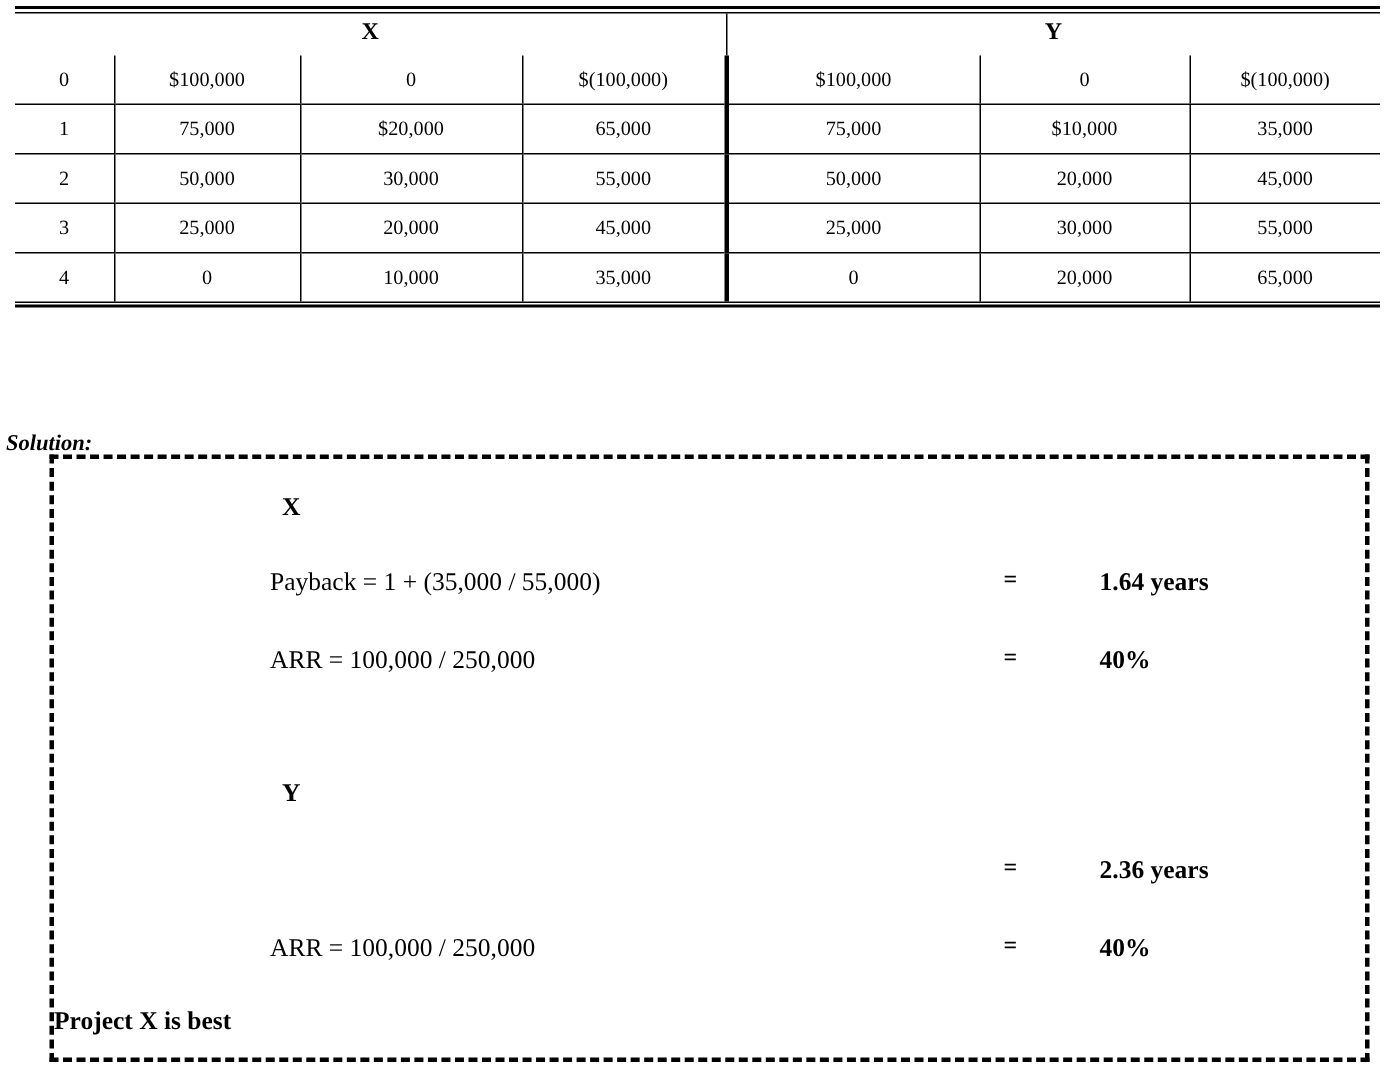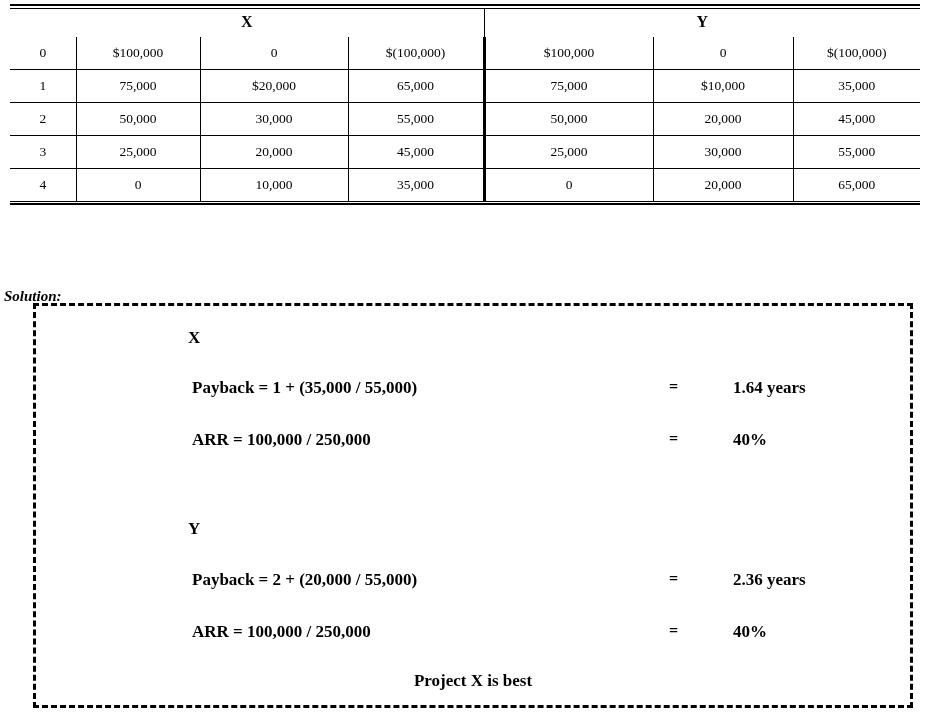--- a/index.html
+++ b/index.html
@@ -121,24 +121,23 @@
 
   .proj-title {
     position: absolute;
     left: 152px;
     font-weight: bold;
     font-size: 17px;
   }
 
   .formula {
     position: absolute;
-    left: 156px;
+    left: 144px;
     font-size: 17px;
     white-space: nowrap;
-    font-weight: bold;
   }
 
   .eq-sign {
     position: absolute;
     left: 633px;
     font-size: 16px;
     font-weight: bold;
   }
 
   .result {
@@ -146,21 +145,20 @@
     left: 697px;
     font-size: 17px;
     font-weight: bold;
     white-space: nowrap;
   }
 
   .verdict {
     position: absolute;
     left: 0;
     width: 100%;
-    text-align: center;
     font-size: 17px;
     font-weight: bold;
   }
 
   
   .y-x-title   { top: 22px; }
   .y-x-payback { top: 72px; }
   .y-x-arr     { top: 124px; }
   .y-y-title   { top: 213px; }
   .y-y-payback { top: 264px; }
@@ -247,21 +245,20 @@
     <div class="proj-title y-x-title">X</div>
     <div class="formula y-x-payback">Payback = 1 + (35,000 / 55,000)</div>
     <div class="eq-sign y-x-payback">=</div>
     <div class="result y-x-payback">1.64 years</div>
 
     <div class="formula y-x-arr">ARR  =   100,000  /  250,000</div>
     <div class="eq-sign y-x-arr">=</div>
     <div class="result y-x-arr">40%</div>
 
     <div class="proj-title y-y-title">Y</div>
-    <div class="formula y-y-payback">Payback = 2 + (20,000 / 55,000)</div>
     <div class="eq-sign y-y-payback">=</div>
     <div class="result y-y-payback">2.36 years</div>
 
     <div class="formula y-y-arr">ARR  =   100,000  /  250,000</div>
     <div class="eq-sign y-y-arr">=</div>
     <div class="result y-y-arr">40%</div>
 
     <div class="verdict y-verdict">Project X is best</div>
 
   </div>

